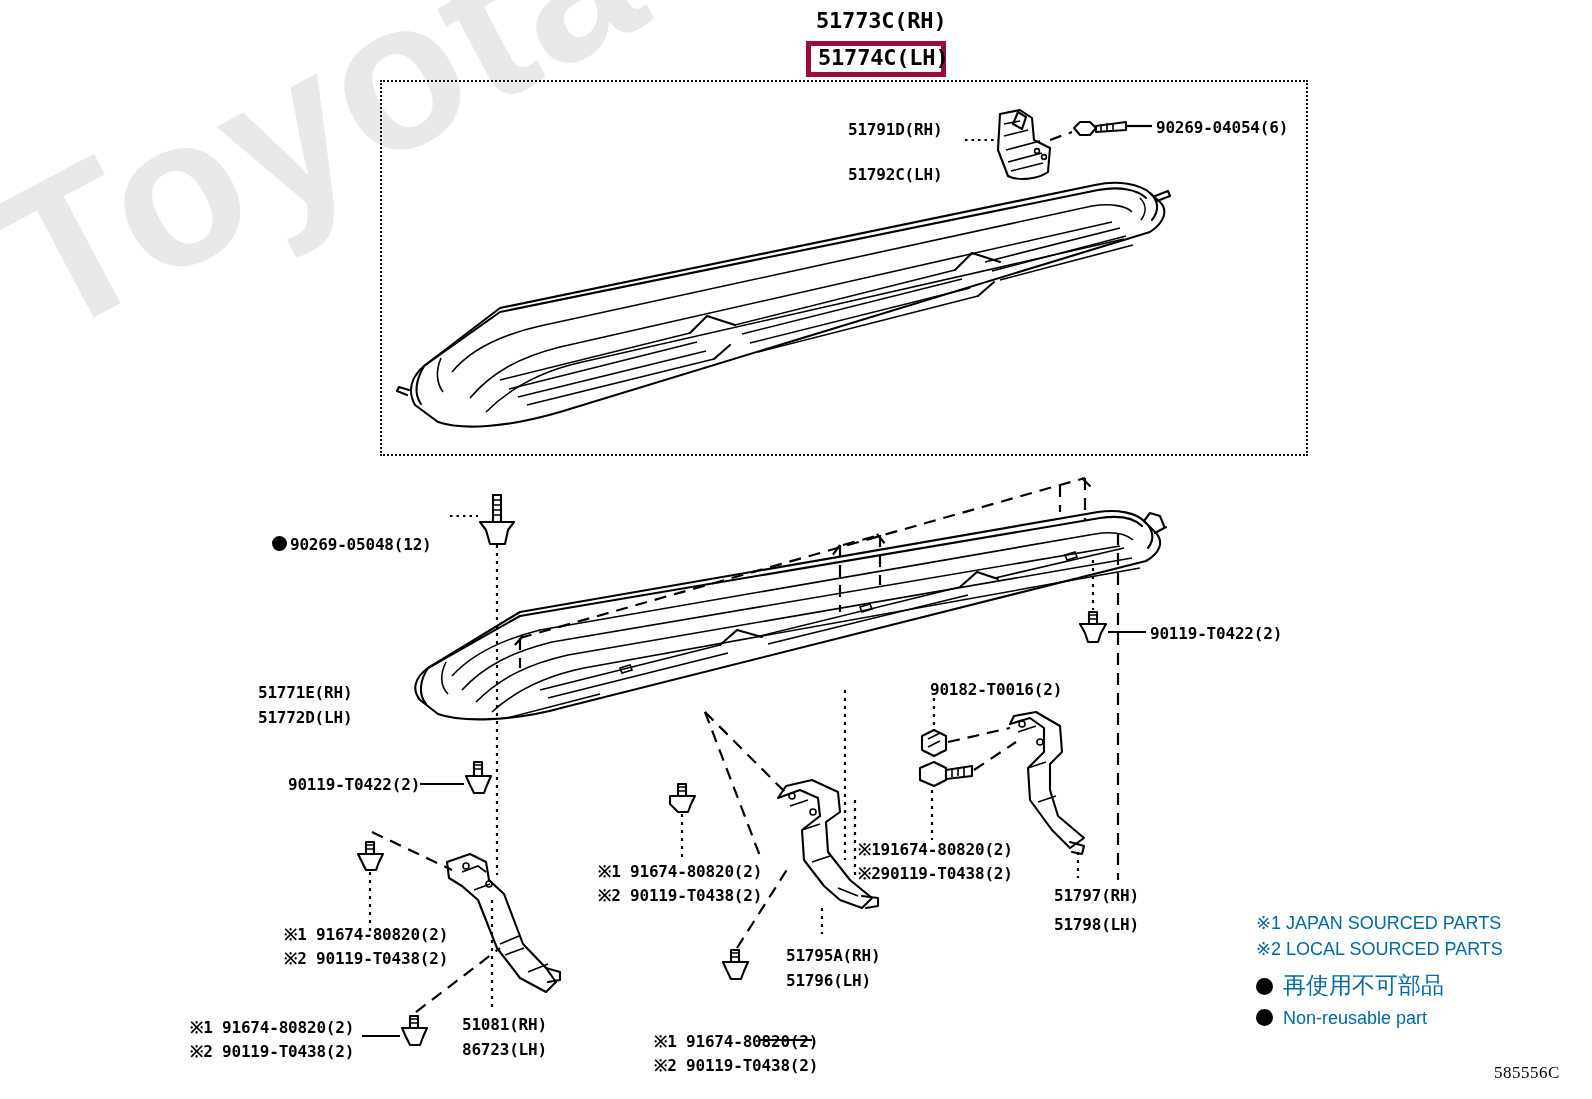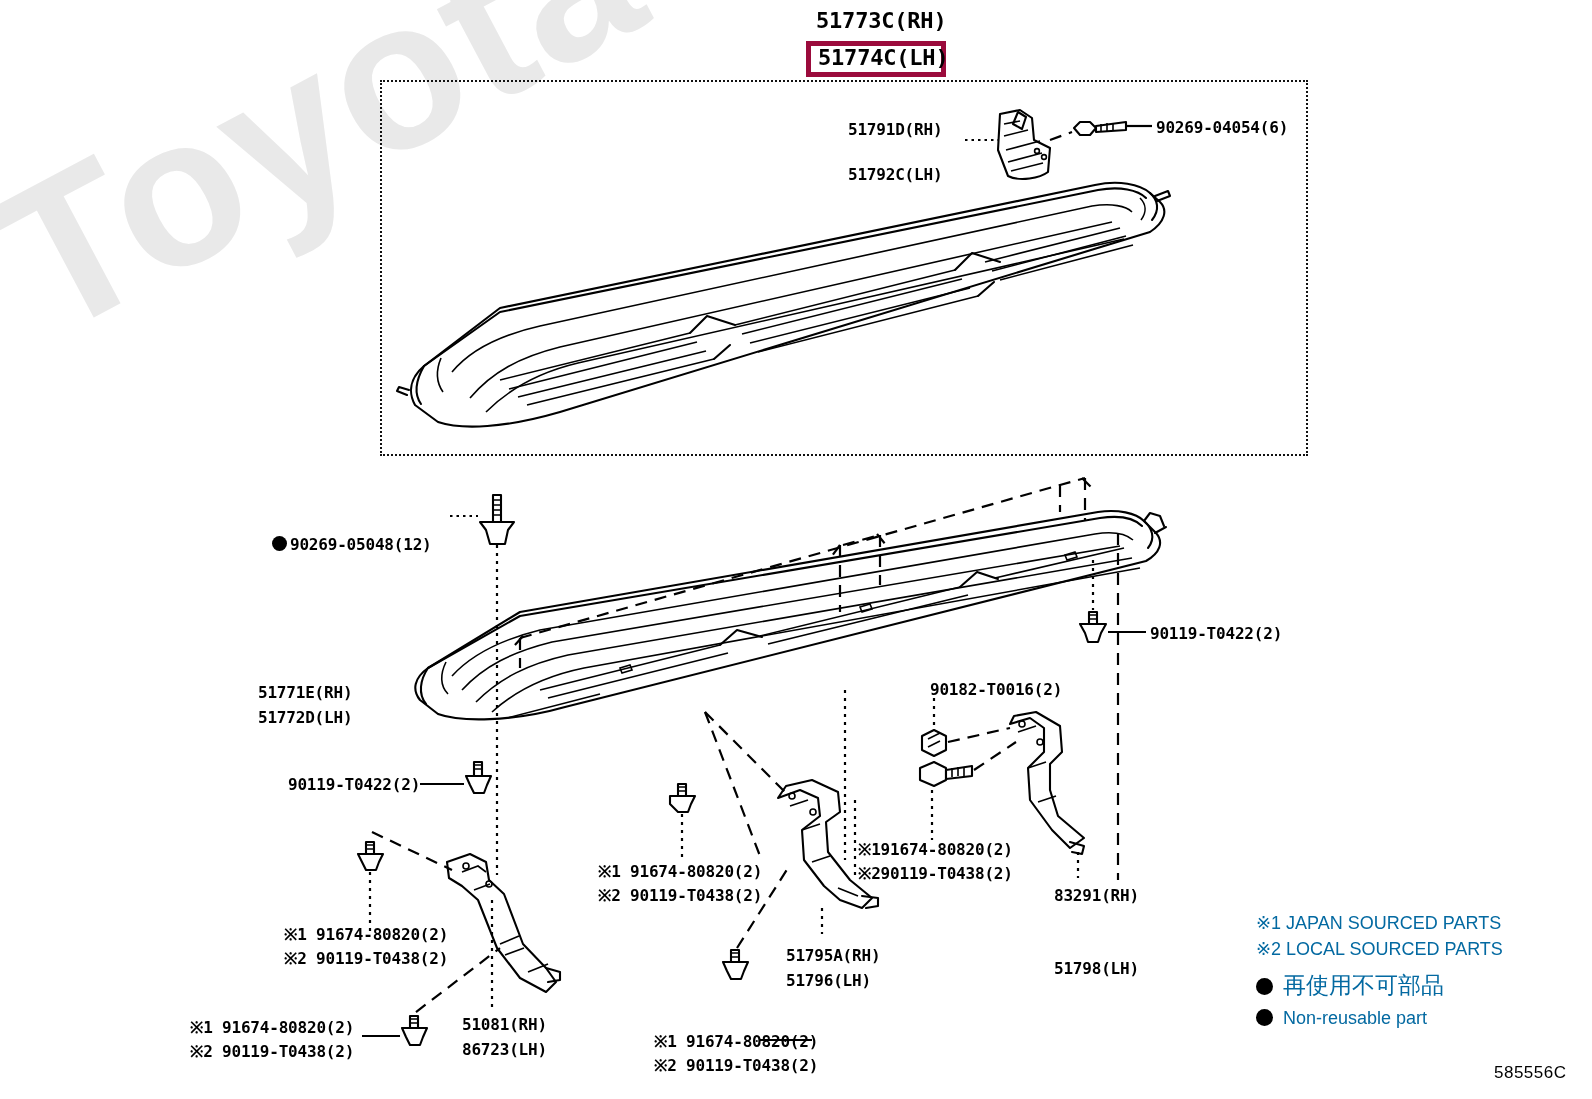--- a/index.html
+++ b/index.html
@@ -32,21 +32,21 @@
   }
   .legend-txt.jp{font-family:Liberation Mono, monospace;font-size:23px;}
   .hl-box{
     position:absolute;
     border:5px solid #9b0b3c;
     background:#ffffff;
     box-sizing:border-box;
   }
   .corner-code{
     position:absolute;
-    font-family:Liberation Sans, sans-serif;
+    font-family:Liberation Serif, serif;
     font-size:17px;
     color:#000;
     letter-spacing:0.5px;
   }
   .topbox{
     position:absolute;
     border:2px dotted #111;
     box-sizing:border-box;
     background:transparent;
   }
@@ -355,22 +355,22 @@
 
     <div class="lbl sm" style="left:284px;top:923px;">※1 91674-80820(2)</div>
     <div class="lbl sm" style="left:284px;top:947px;">※2 90119-T0438(2)</div>
 
     <div class="lbl sm" style="left:190px;top:1016px;">※1 91674-80820(2)</div>
     <div class="lbl sm" style="left:190px;top:1040px;">※2 90119-T0438(2)</div>
 
     <div class="lbl sm" style="left:654px;top:1030px;">※1 91674-80820(2)</div>
     <div class="lbl sm" style="left:654px;top:1054px;">※2 90119-T0438(2)</div>
 
-    <div class="lbl" style="left:1054px;top:883px;">83291(RH)</div>
-    <div class="lbl" style="left:1054px;top:956px;text-align:right;">51798(LH)</div>
+    <div class="lbl" style="left:1054px;top:883px;">51797(RH)</div>
+    <div class="lbl" style="left:1054px;top:912px;text-align:right;">51798(LH)</div>
 
     <div class="lbl" style="left:786px;top:943px;">51795A(RH)</div>
     <div class="lbl" style="left:786px;top:968px;">51796(LH)</div>
 
     <div class="lbl" style="left:462px;top:1012px;">51081(RH)</div>
     <div class="lbl" style="left:462px;top:1037px;">86723(LH)</div>
 
     <div class="legend-txt" style="left:1256px;top:910px;">※1 JAPAN SOURCED PARTS</div>
     <div class="legend-txt" style="left:1256px;top:936px;">※2 LOCAL SOURCED PARTS</div>
     <div class="legend-txt jp" style="left:1256px;top:974px;"><span class="bullet lg"></span><span>再使用不可部品</span></div>

